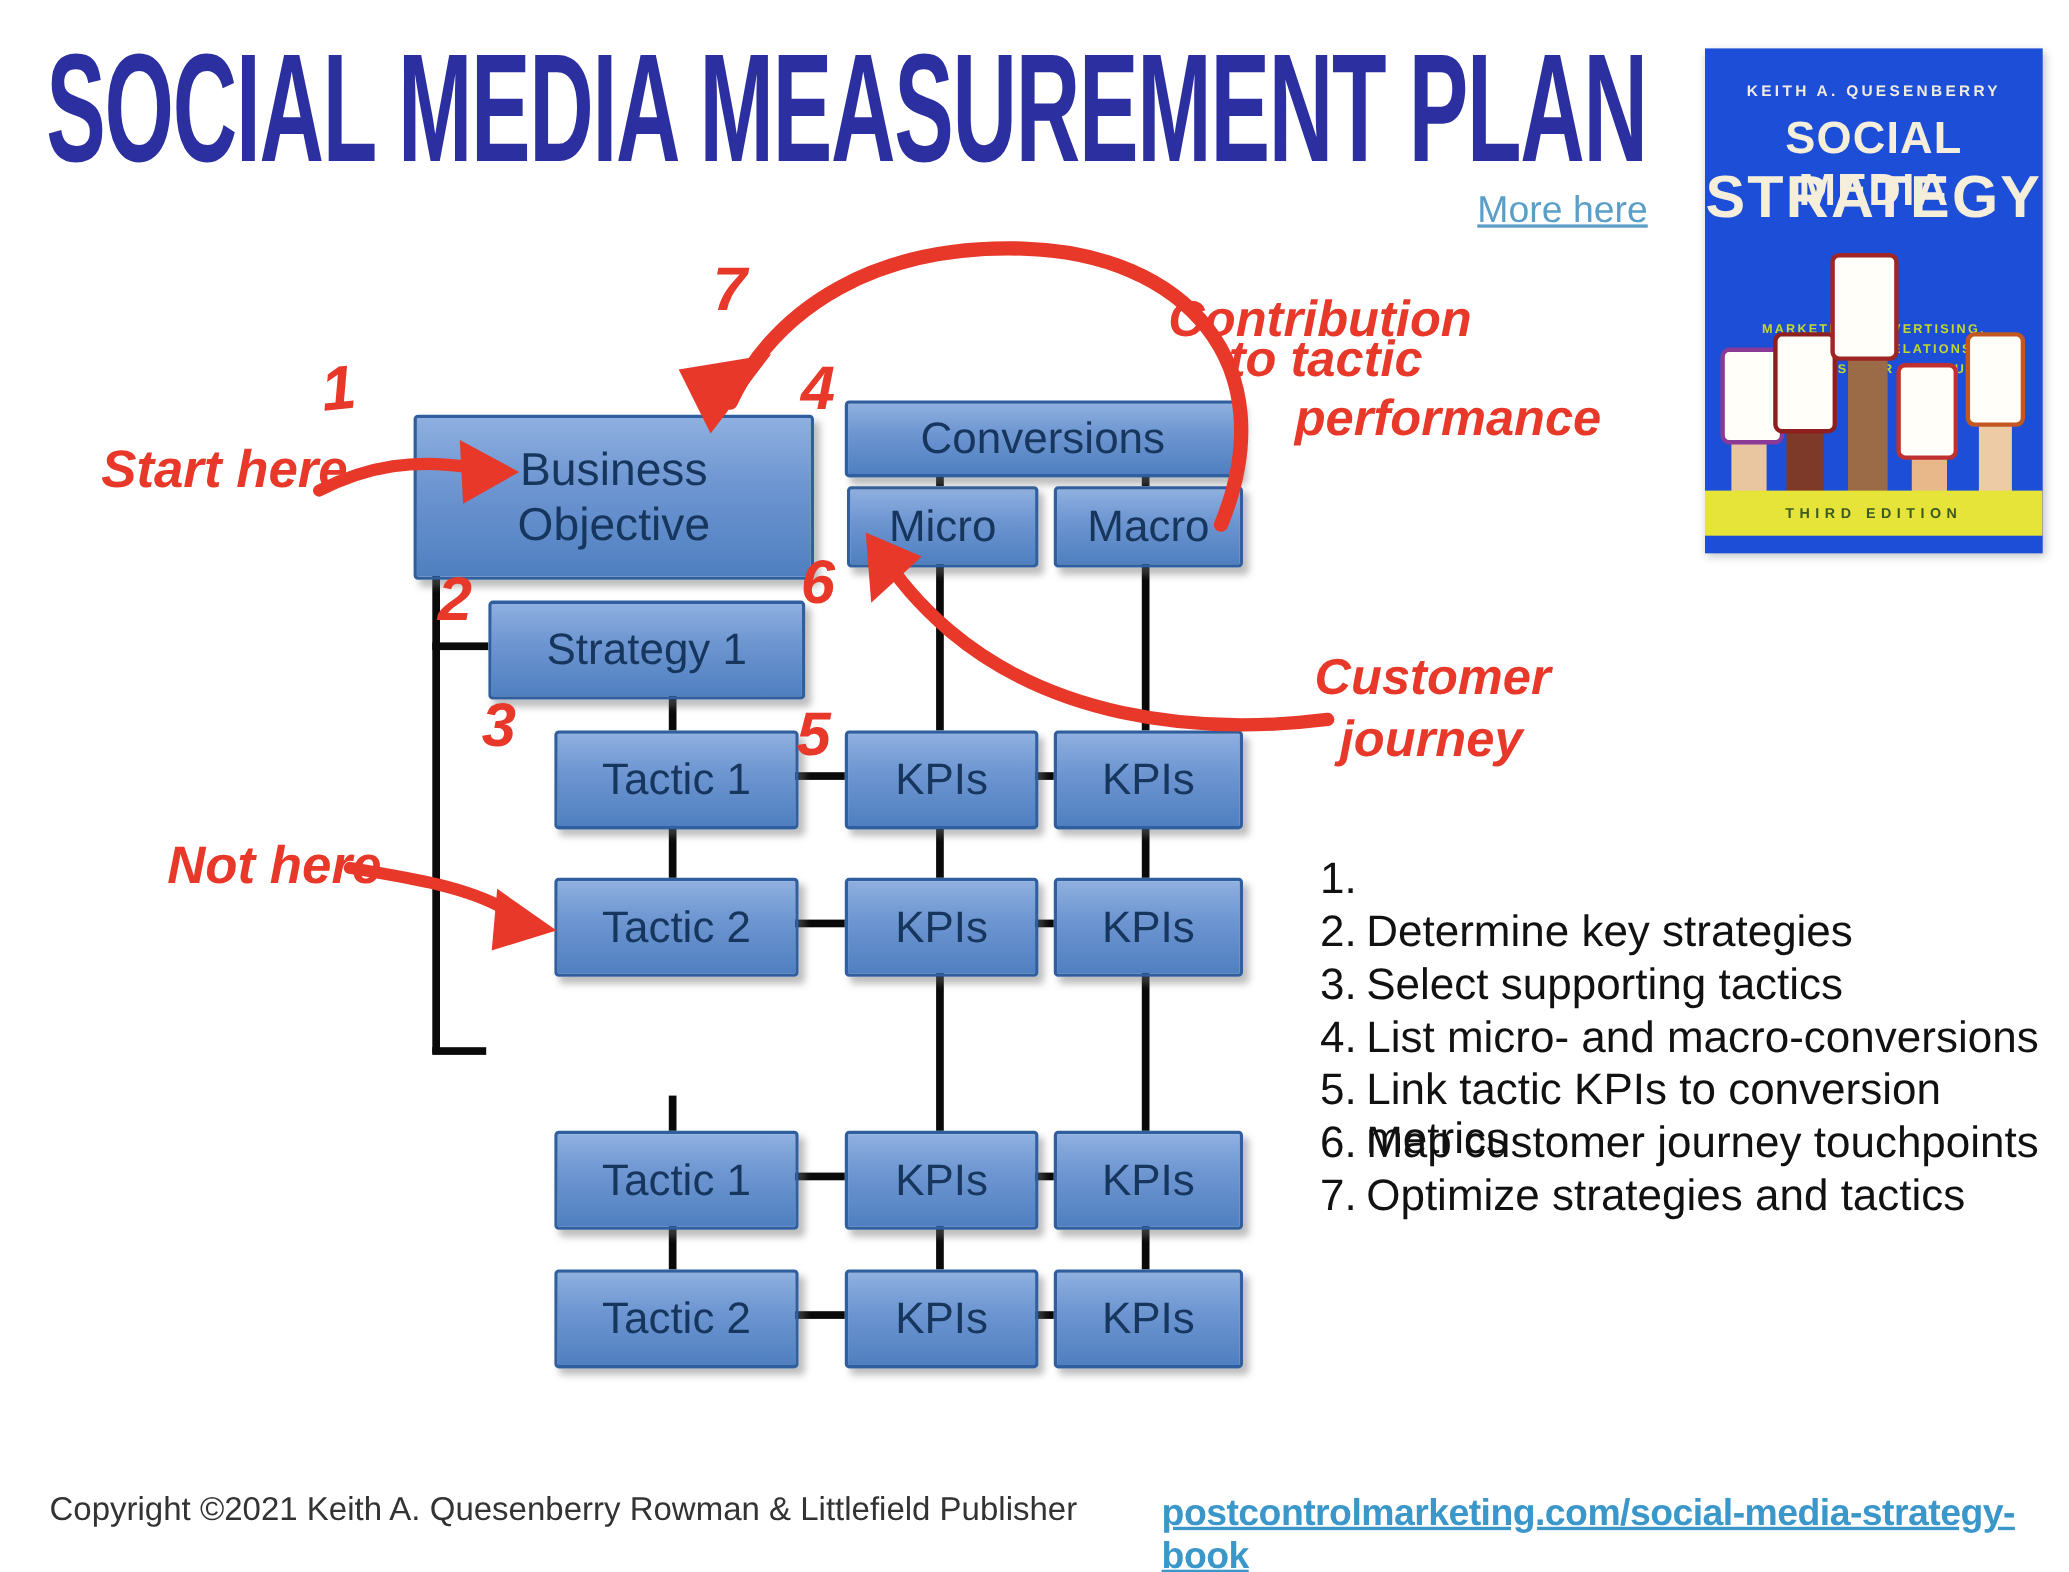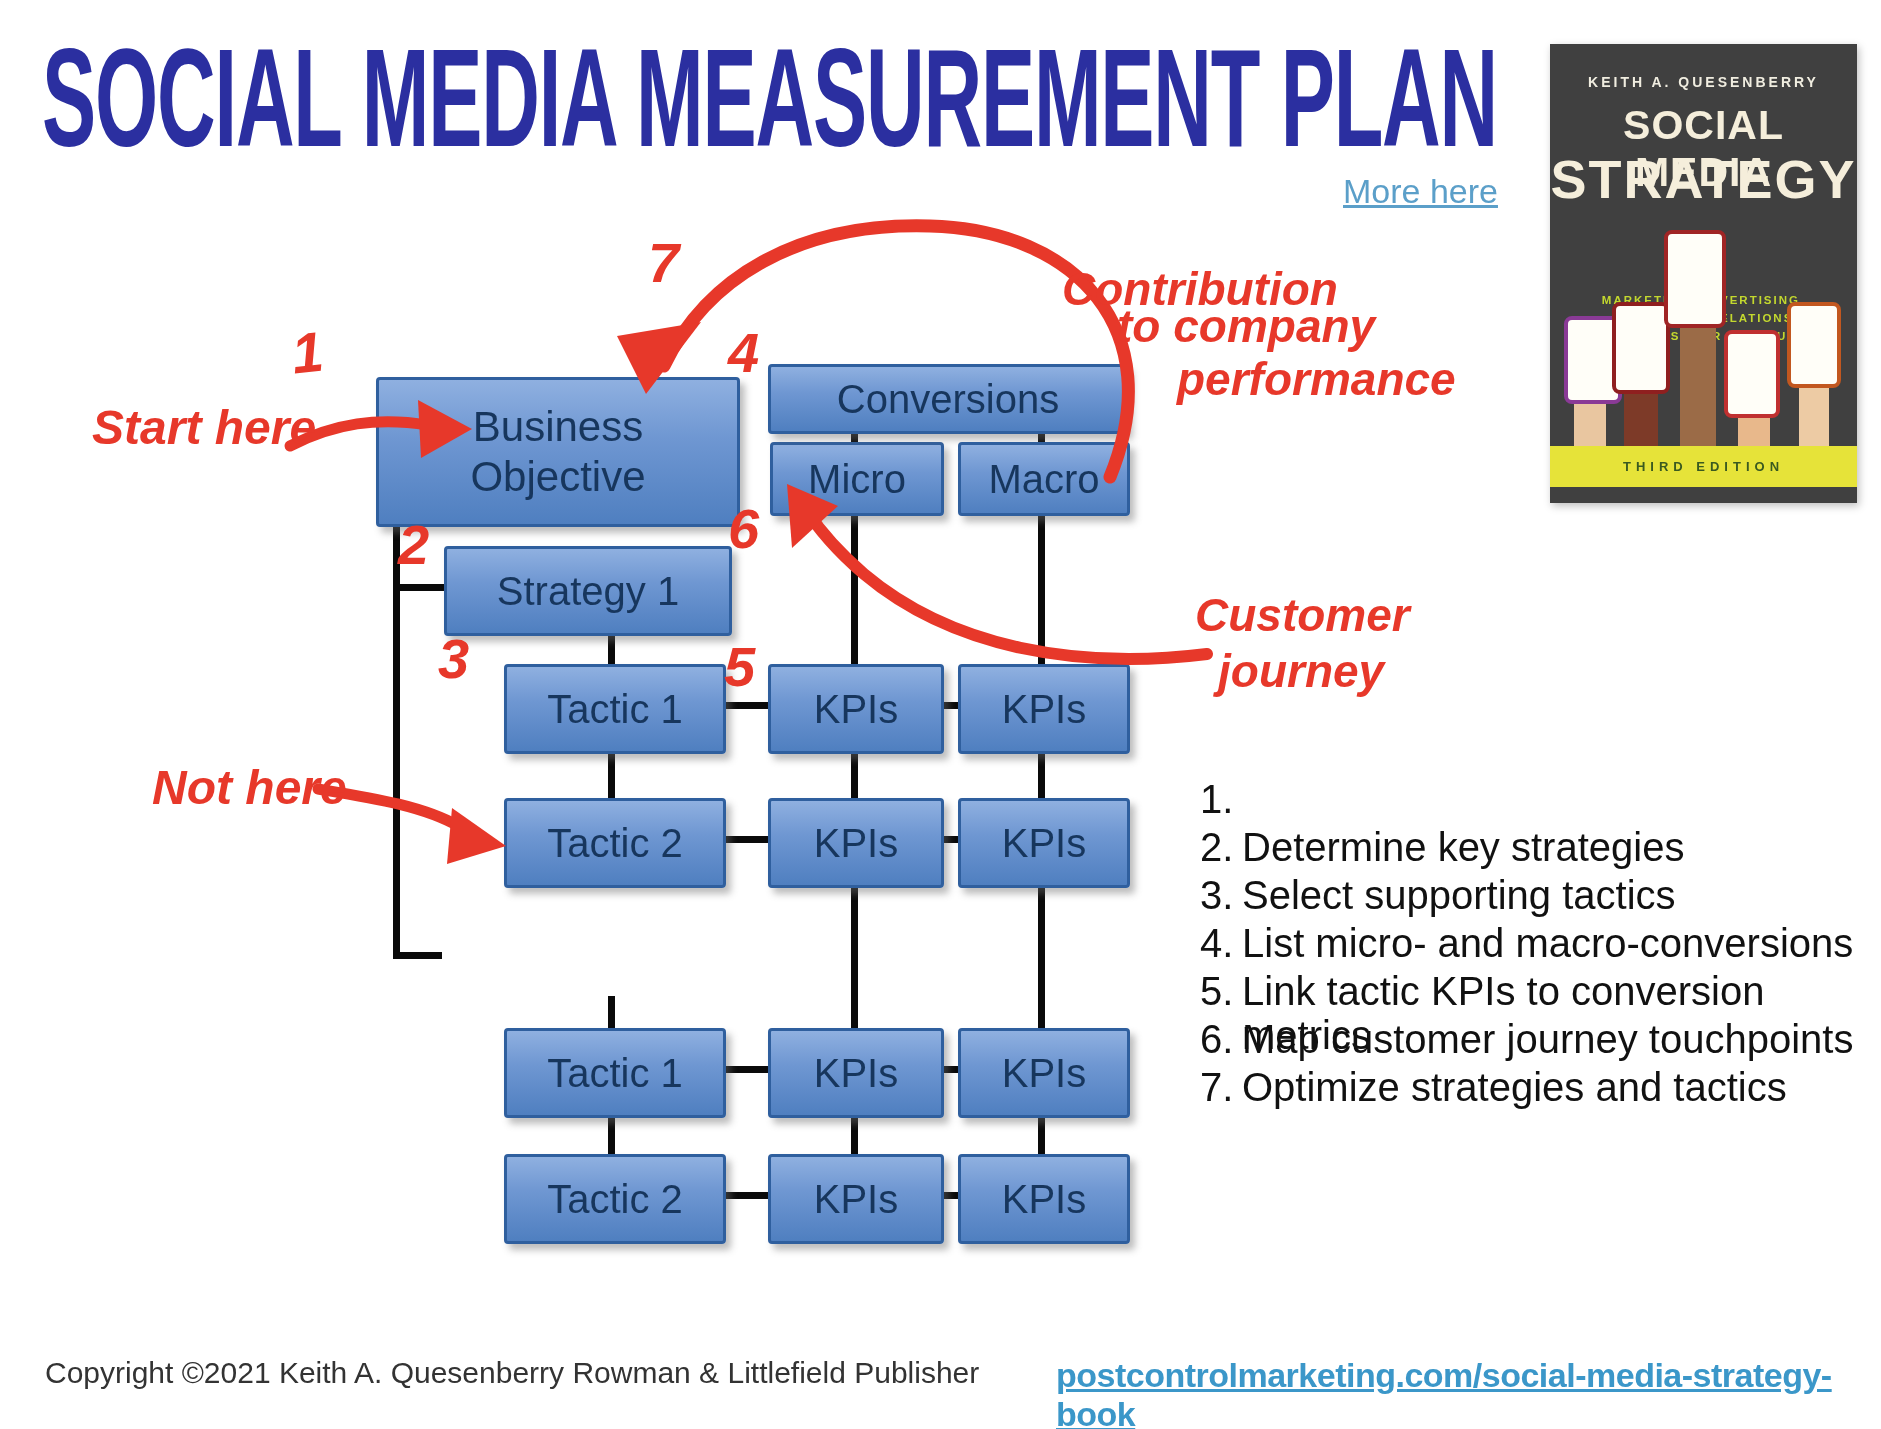--- a/index.html
+++ b/index.html
@@ -7,21 +7,21 @@
          font-family:"Liberation Sans",sans-serif;}
 
   
   .main-title{position:absolute;left:42px;top:28px;font-size:140px;font-weight:bold;
               color:#2b2fa0;letter-spacing:-2px;white-space:nowrap;
               transform:scaleX(0.58);transform-origin:left top;line-height:1.0;}
   .more-link{position:absolute;left:1343px;top:172px;font-size:34px;color:#5b9fc9;
              text-decoration:underline;cursor:pointer;}
 
   
-  .cover{position:absolute;left:1550px;top:44px;width:307px;height:459px;background:#404040;
+  .cover{position:absolute;left:1550px;top:44px;width:307px;height:459px;background:#1d4ed8;
          box-shadow:2px 3px 8px rgba(0,0,0,.25);overflow:hidden;}
   .cover-author{position:absolute;left:0;top:30px;width:100%;text-align:center;color:#f0ede0;
                 font-size:14px;letter-spacing:3px;font-weight:bold;}
   .cover-title1{position:absolute;left:0;top:58px;width:100%;text-align:center;color:#f5eedb;
                 font-size:41px;font-weight:bold;letter-spacing:1px;}
   .cover-title2{position:absolute;left:0;top:104px;width:100%;text-align:center;color:#f5eedb;
                 font-size:54px;font-weight:bold;letter-spacing:2px;}
   .cover-sub{position:absolute;width:100%;text-align:center;color:#c3d82e;font-size:11.5px;
              letter-spacing:2px;font-weight:bold;}
   .cover-band{position:absolute;left:0;top:402px;width:100%;height:41px;background:#e6e339;}
@@ -150,21 +150,21 @@
   <span class="digit" style="left:398px;top:512px;">2</span>
   <span class="digit" style="left:438px;top:626px;">3</span>
   <span class="digit" style="left:728px;top:320px;">4</span>
   <span class="digit" style="left:724px;top:634px;">5</span>
   <span class="digit" style="left:728px;top:496px;">6</span>
   <span class="digit" style="left:648px;top:230px;">7</span>
 
   <div class="script" style="left:92px;top:400px;font-size:48px;">Start here</div>
   <div class="script" style="left:152px;top:760px;font-size:48px;">Not here</div>
   <div class="script" style="left:1062px;top:246px;font-size:46px;margin-top:16px;">Contribution</div>
-  <div class="script" style="left:1117px;top:299px;font-size:46px;">to company</div>
+  <div class="script" style="left:1117px;top:299px;font-size:46px;">to tactic</div>
   <div class="script" style="left:1177px;top:352px;font-size:46px;">performance</div>
   <div class="script" style="left:1195px;top:588px;font-size:46px;">Customer</div>
   <div class="script" style="left:1218px;top:644px;font-size:46px;">journey</div>
 
   <div class="step" style="top:777px;">
     <span class="num">1.</span>
   </div>
   <div class="step" style="top:825px;">
     <span class="num">2.</span>
     <span>Determine key strategies</span>

